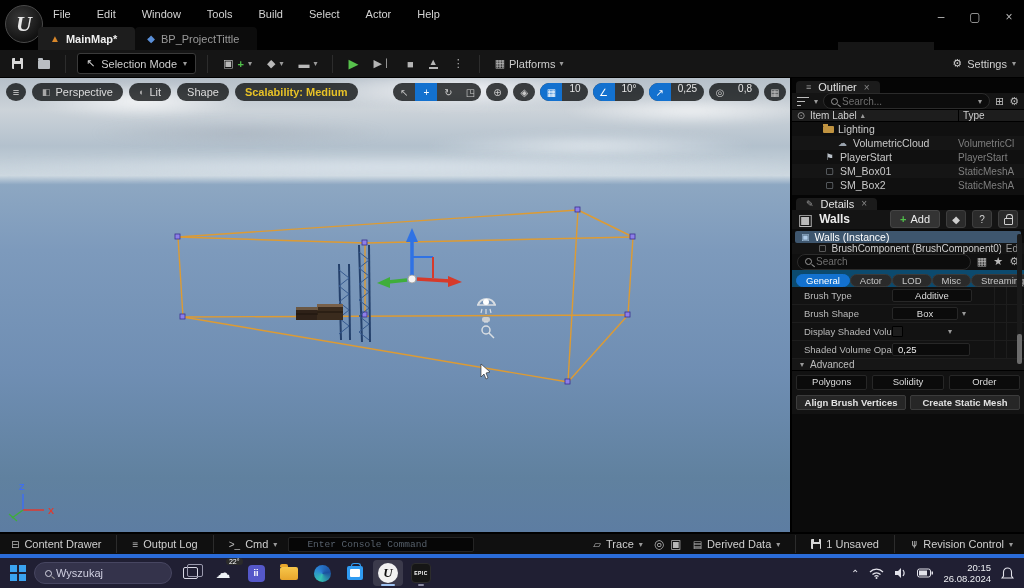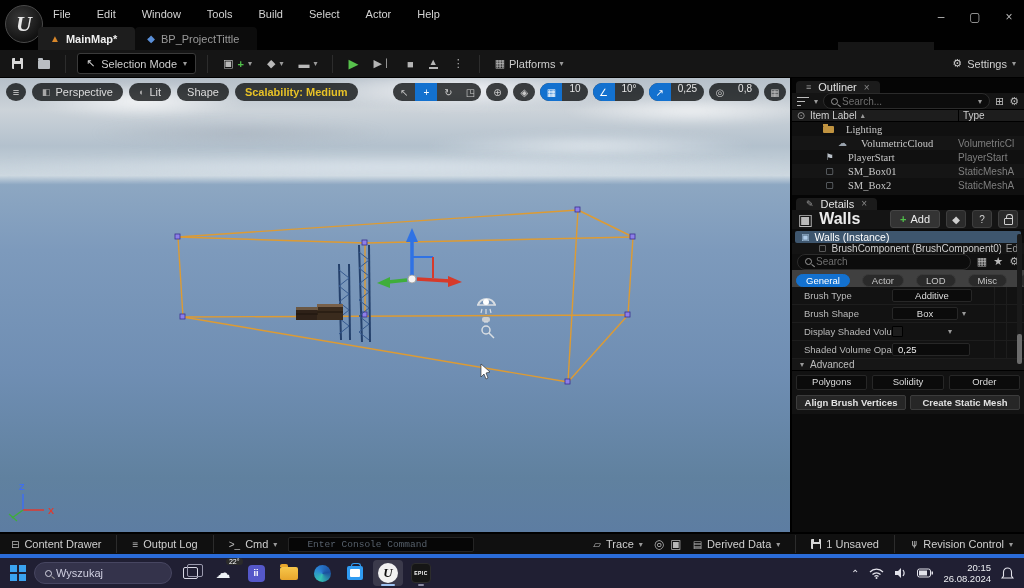--- a/index.html
+++ b/index.html
@@ -86,43 +86,43 @@
 
   .outl-header { height:14px; background:#1d1d1d; border-top:1px solid #000; border-bottom:1px solid #000;
                  display:flex; align-items:center; font-size:10px; color:#cfcfcf; }
   .outl-header .eyecol { width:18px; text-align:center; color:#9a9a9a; }
   .outl-header .typecol { margin-left:auto; width:66px; border-left:1px solid #000; padding-left:4px; }
   .outl-rows { height:113px; background:#101010; overflow:hidden; }
   .orow { height:14px; display:flex; align-items:center; font-size:10.5px; color:#c9c9c9; }
   .orow:nth-child(even){ background:#151515; }
   .orow .eyecell { width:18px; text-align:center; color:#d9d9d9; font-size:10px; flex:none; }
   .orow .ricon { width:13px; text-align:center; font-size:9px; flex:none; }
-  .orow .rlabel { padding-left:12px; white-space:nowrap; overflow:hidden;font-family:Liberation Serif, serif; }
+  .orow .rlabel { padding-left:4px; white-space:nowrap; overflow:hidden; }
   .orow .rtype { margin-left:auto; width:66px; flex:none; font-size:10px; color:#7e7e7e; }
   .ofolder { width:11px; height:7px; background:#c09340; border-radius:1px; position:relative; flex:none; }
   .ofolder::before { content:""; position:absolute; left:0; top:-2px; width:5px; height:2px; background:#c09340; }
   .outl-footer { height:18px; background:#181818; border-top:1px solid #000; font-size:10.5px; color:#b2b2b2;
                  display:flex; align-items:center; padding:0 8px; }
 
   
   .det-head { height:24px; background:#141414; display:flex; align-items:center; gap:6px; padding:0 6px; }
-  .det-head .objname { font-size:16px; font-weight:bold; color:#ececec; }
+  .det-head .objname { font-size:12px; font-weight:bold; color:#ececec; }
   .addbtn { margin-left:auto; background:#333; border:1px solid #454545; border-radius:3px; height:18px;
             display:flex; align-items:center; gap:4px; padding:0 9px; font-size:11px; color:#ececec; }
   .sqbtn { background:#2b2b2b; border:1px solid #3e3e3e; border-radius:3px; width:20px; height:18px;
            display:flex; align-items:center; justify-content:center; color:#cfcfcf; font-size:10px; }
   .lock { width:9px; height:7px; border:1.3px solid #cfcfcf; border-radius:1px; position:relative; margin-top:4px; }
   .lock::before { content:""; position:absolute; left:1px; top:-5px; width:5px; height:4px; border:1.3px solid #cfcfcf;
                   border-bottom:none; border-radius:3px 3px 0 0; }
   .inst-row { margin:2px 3px 0 3px; height:15px; background:#3e566e; border-radius:2px; display:flex; align-items:center;
               gap:5px; padding:0 6px; font-size:10.5px; color:#fff; }
   .comp-row { height:15px; display:flex; align-items:center; gap:5px; padding:0 6px 0 26px; font-size:10px; color:#cfcfcf; background:#141414; }
   .comp-row .edit { margin-left:auto; color:#9a9a9a; }
   .det-search { height:20px; display:flex; align-items:center; gap:6px; padding:0 5px; background:#101010; }
-  .det-tabs { display:flex; gap:12px; padding:4px 4px 0 4px; background:#404040; }
+  .det-tabs { display:flex; gap:0; padding:4px 4px 0 4px; background:#0c4a6e; }
   .dtab { height:13px; border-radius:7px; background:#2a2a2a; border:1px solid #3a3a3a; color:#c5c5c5;
           font-size:9.5px; display:flex; align-items:center; padding:0 9px; }
   .dtab.active { background:#1371cf; border-color:#1371cf; color:#fff; }
   .det-all { padding:4px 4px 3px 4px; background:#101010; border-bottom:1px solid #000; }
   .props { background:#121212; }
   .prow { height:18px; display:flex; align-items:center; border-bottom:1px solid #1d1d1d; position:relative; }
   .prow .plabel { width:100px; padding-left:12px; font-size:9.5px; color:#b9b9b9; white-space:nowrap; overflow:hidden; flex:none; }
   .prow .pval { display:flex; align-items:center; }
   .dd { background:#0b0b0b; border:1px solid #272727; border-radius:2px; height:13px; display:flex; align-items:center;
         font-size:9.5px; color:#dcdcdc; padding:0 5px; gap:8px;flex-direction:column; }

